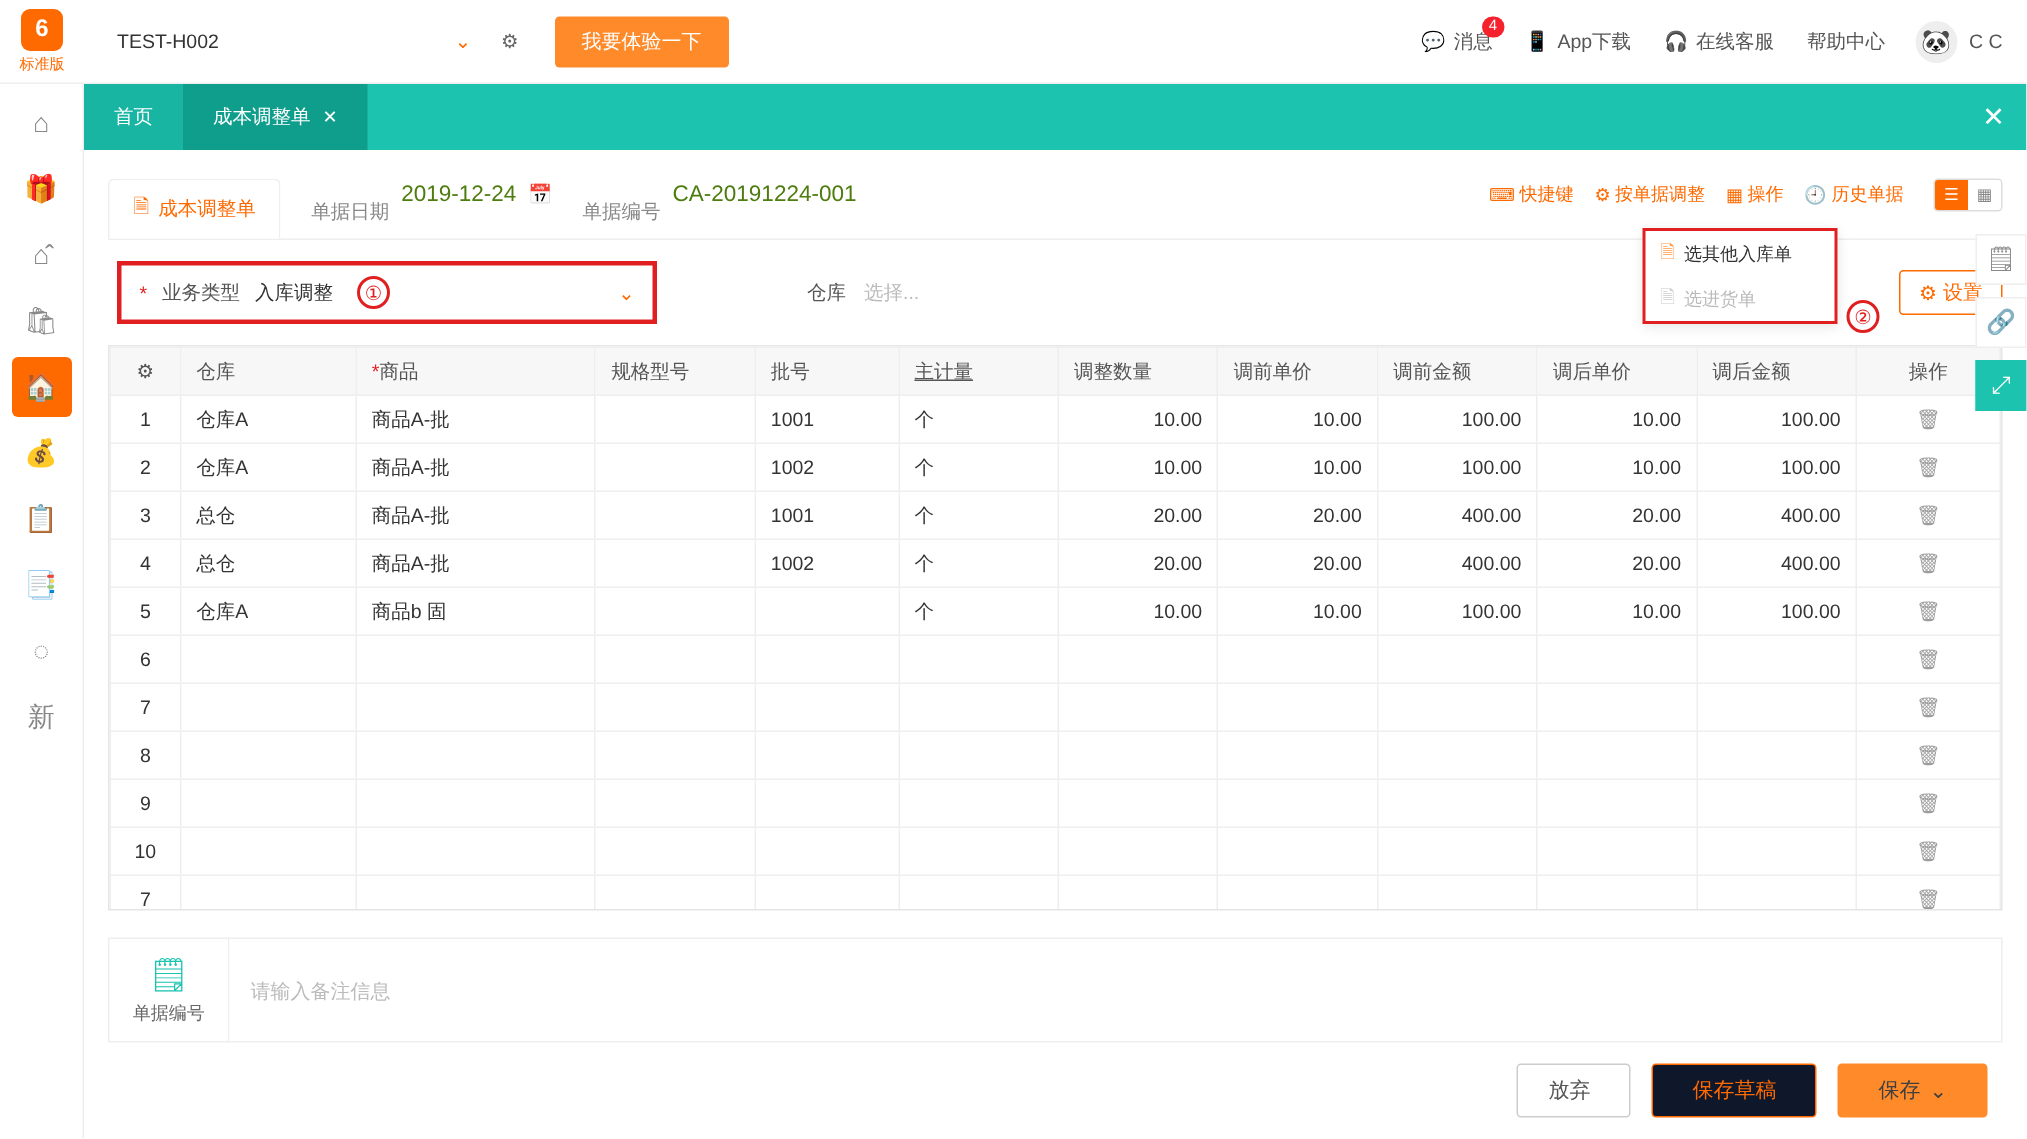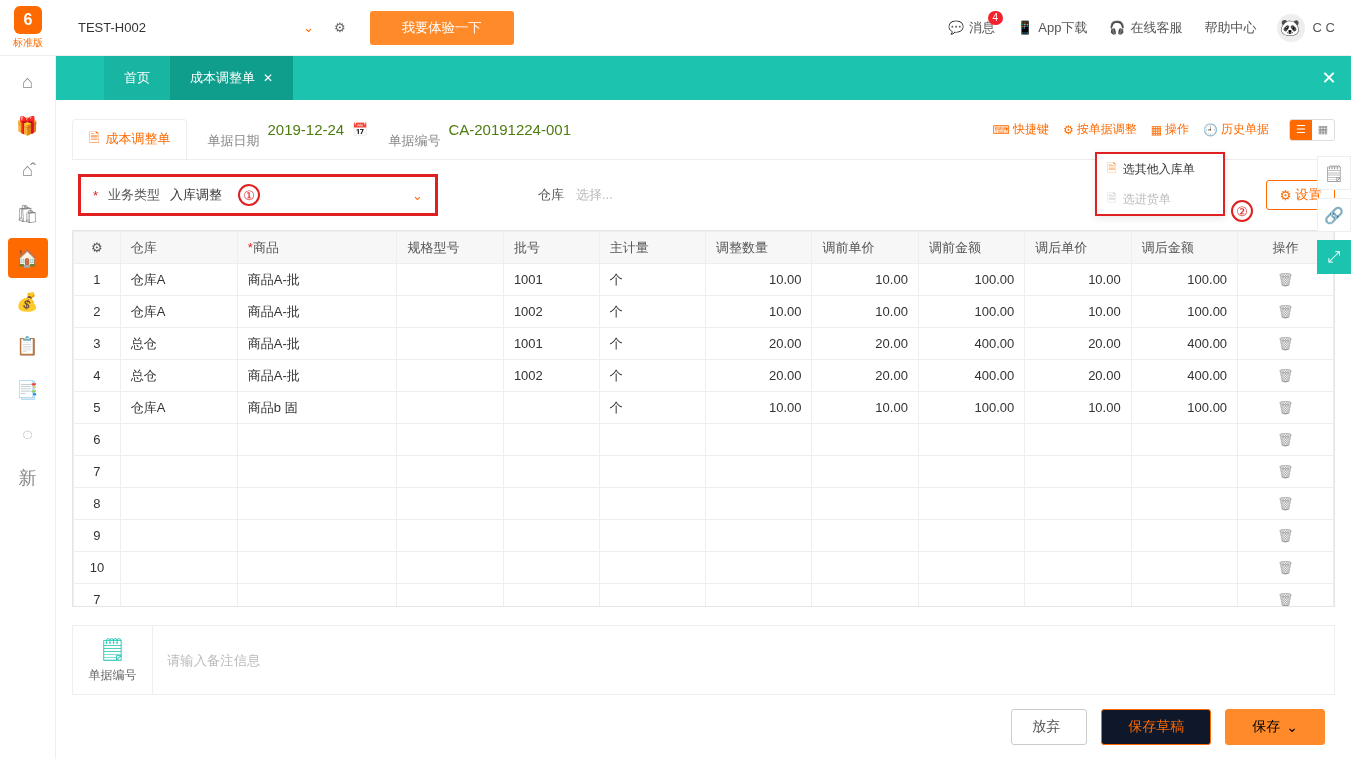--- a/index.html
+++ b/index.html
@@ -4,36 +4,36 @@
 <style>
 * { box-sizing: border-box; margin: 0; padding: 0; }
 body { font-family: "Microsoft YaHei", Arial, sans-serif; font-size: 13px; color: #333; background: #fff; width: 1351px; height: 759px; overflow: hidden; position: relative; }
 .topbar { height: 56px; display: flex; align-items: center; padding: 0 16px 0 0; border-bottom: 1px solid #eee; }
 .logo-box { width: 56px; display: flex; flex-direction: column; align-items: center; justify-content: center; }
 .logo-icon { width: 28px; height: 28px; background: #ff6a00; border-radius: 6px; display:flex; align-items:center; justify-content:center; color:#fff; font-weight:bold; font-size:16px;}
 .logo-sub { font-size: 10px; color: #ff6a00; margin-top:2px;}
 .org-select { flex: 0 0 260px; margin-left: 10px; height: 36px; display:flex; align-items:center; justify-content:space-between; padding:0 12px; color:#333; }
 .org-select .chev { color:#ff6a00; }
 .gear-top { margin-left: 8px; color:#666; }
-.try-btn { margin-left: 24px; height: 34px; padding: 0 32px; background:#ff8a2a; color:#fff; border:none; border-radius:3px; }
+.try-btn { margin-left: 24px; height: 34px; padding: 0 18px; background:#ff8a2a; color:#fff; border:none; border-radius:3px; }
 .topbar-spacer { flex:1; }
 .top-link { display:flex; align-items:center; gap:5px; margin-left:22px; color:#555; position:relative; }
 .badge { position:absolute; top:-8px; right:-8px; background:#f5222d; color:#fff; border-radius:8px; font-size:10px; padding:0 5px; line-height:14px;}
 .avatar { width:28px; height:28px; border-radius:50%; background:#eee; display:flex; align-items:center; justify-content:center; margin-left:20px; margin-right:8px; font-size:16px;}
 .username { color:#555; }
 
 .shell { display:flex; height: calc(100% - 56px); }
 .sidebar { width:56px; background:#fff; border-right:1px solid #eee; display:flex; flex-direction:column; align-items:center; padding-top:6px; gap:4px;}
 .sbitem { width:40px; height:40px; display:flex; align-items:center; justify-content:center; border-radius:4px; color:#888; font-size:18px;}
 .sbitem.active { background:#ff6a00; color:#fff; }
 
 .main { flex:1; display:flex; flex-direction:column; position:relative; }
 .tabs { height:44px; background:#1cc4b0; display:flex; align-items:center; }
 .tab { height:44px; padding:0 20px; display:flex; align-items:center; color:#fff; gap:8px; }
-.tab.home { background:#17b5a2;margin-left:48px; }
+.tab.home { background:#17b5a2; }
 .tab.active { background:#109e8c; }
 .tab .close-x { font-size:12px; }
 .tabs .tab-close-main { margin-left:auto; width:44px; text-align:center; color:#fff; font-size:18px;}
 
 .content { flex:1; padding:0 16px 0 16px; overflow:hidden; display:flex; flex-direction:column;}
 .doc-header { display:flex; align-items:center; height:60px; border-bottom:1px solid #eee; }
 .doc-tab { height:40px; padding:0 16px; border:1px solid #eee; border-bottom:none; border-radius:4px 4px 0 0; display:flex; align-items:center; gap:6px; color:#ff6a00; background:#fff; margin-top:18px;}
 .doc-tab .tab-icon { color:#ff6a00; }
 .hdr-field { margin-left:20px; display:flex; align-items:center; gap:8px; }
 .hdr-label { color:#888;margin-top:23px; }
@@ -67,41 +67,41 @@
 .grid th, .grid td { border:1px solid #eee; height:32px; padding:0 10px; text-align:left; font-weight:normal; overflow:hidden; white-space:nowrap;}
 .grid th { background:#f7f7f7; color:#555;}
 .grid td.num { text-align:right; }
 .grid td.center { text-align:center; }
 .grid th.center { text-align:center; }
 .col-idx { width:44px;}
 .col-wh { width:110px;}
 .col-prod { width:150px;}
 .col-spec { width:100px;}
 .col-batch { width:90px;}
-.col-unit { width:100px;}
+.col-unit { width:100px;text-decoration:underline;}
 .col-qty { width:100px;}
 .col-pre-price { width:100px;}
 .col-pre-amt { width:100px;}
 .col-post-price { width:100px;}
 .col-post-amt { width:100px;}
 .col-op { width:90px;}
 .hscroll { height:12px; background:#fafafa; position:relative;}
 
 .remark-bar { margin-top:18px; border:1px solid #eee; height:70px; display:flex;}
 .remark-icon-box { width:80px; display:flex; flex-direction:column; align-items:center; justify-content:center; gap:4px; border-right:1px solid #eee;}
 .remark-icon { color:#1cc4b0; font-size:22px;}
 .remark-label { font-size:12px; color:#666;}
 .remark-input { flex:1; border:none; padding:10px 14px; color:#333; }
 .remark-input::placeholder { color:#bbb;}
 
 .footer { height:64px; display:flex; align-items:center; justify-content:flex-end; gap:14px; padding-right:10px;}
 .btn { height:36px; padding:0 26px; border-radius:3px; font-size:14px; display:flex; align-items:center; gap:6px;}
 .btn-plain { background:#fff; border:1px solid #ccc; color:#555;padding-left:20px;}
 .btn-outline { background:#0f172a; border:1px solid #ff6a00; color:#ff6a00;}
-.btn-primary { background:#ff8a2a; border:1px solid #ff8a2a; color:#000000;}
+.btn-primary { background:#ff8a2a; border:1px solid #ff8a2a; color:#404040;}
 
 .right-rail { position:absolute; right:0; top:100px; width:34px; display:flex; flex-direction:column; gap:8px; z-index:3;}
 .rr { width:34px; height:34px; background:#fff; border:1px solid #eee; display:flex; align-items:center; justify-content:center; color:#888; font-size:16px;}
 .rr.hl { background:#1cc4b0; color:#fff; border-color:#1cc4b0;}
 </style>
 </head>
 <body>
 
 <div class="topbar">
   <div class="logo-box">

